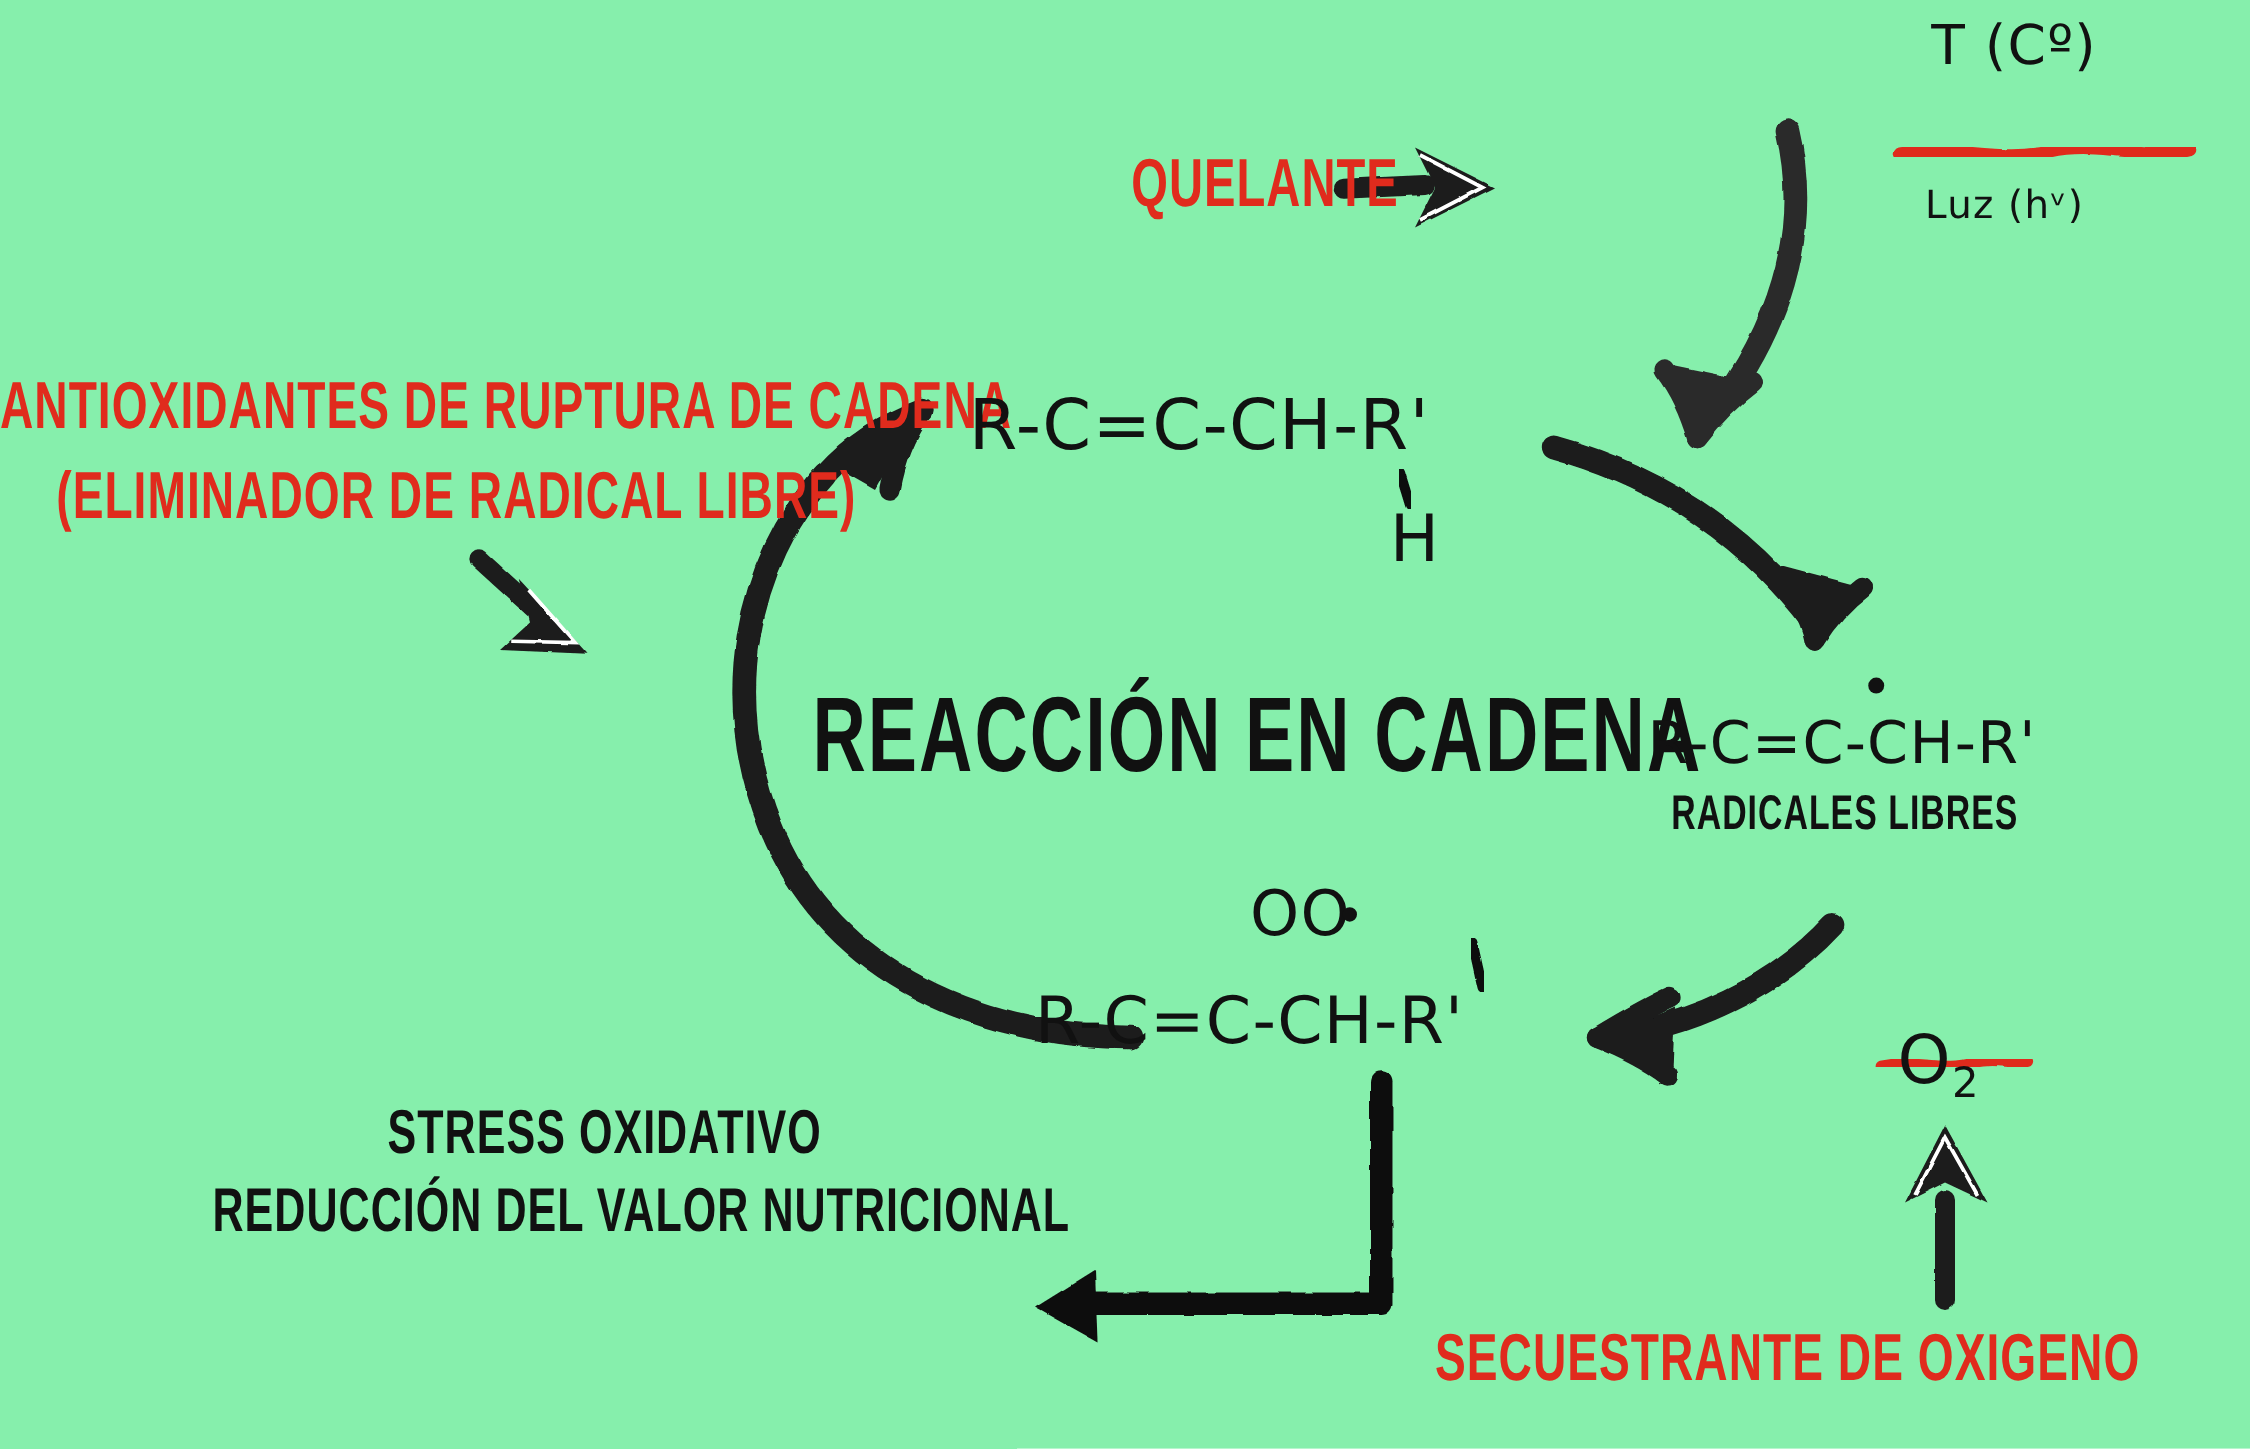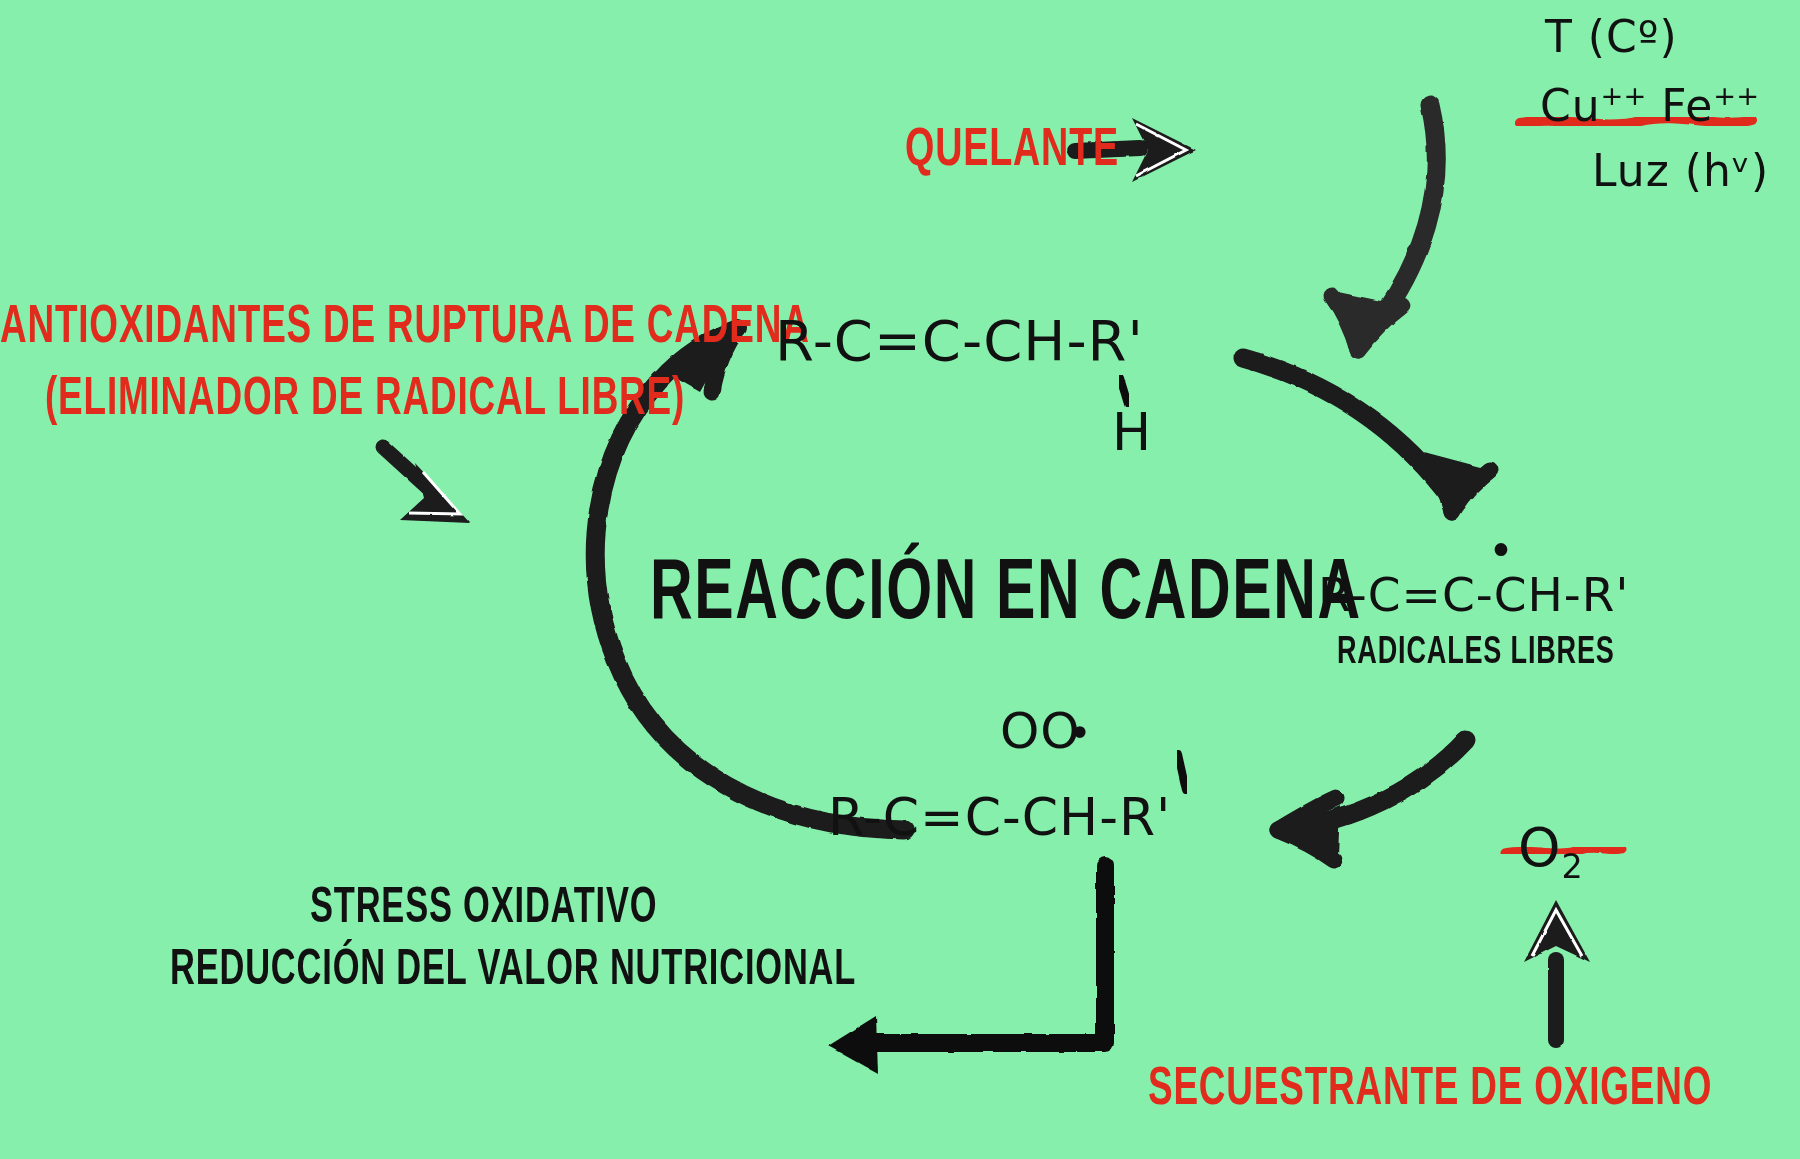--- a/index.html
+++ b/index.html
@@ -141,23 +141,22 @@
       <path d="M1520,123 C1560,115 1600,131 1640,121 C1680,112 1720,129 1752,120" stroke="#e02b1d" stroke-width="10" fill="none" stroke-linecap="round"></path>
     </g>
 
     <g filter="url(#rough2)">
       <path d="M1505,853 C1530,847 1555,858 1580,850 C1596,845 1610,852 1622,849" stroke="#e02b1d" stroke-width="9" fill="none" stroke-linecap="round"></path>
     </g>
   </svg>
 
   <div class="lbl chem" style="left:1545px; top:14px; font-size:44px;">T (Cº)</div>
 
-  <div class="lbl chem" style="left:1540px; top:82px; font-size:44px;">Cu<sup class="plusplus">++</sup> Fe<sup class="plusplus">++</sup></div>
 
-  <div class="lbl chem" style="left:1592px; top:148px; font-size:44px;">Luz (hᵛ)</div>
+  <div class="lbl chem" style="left:1540px; top:148px; font-size:31px;">Luz (hᵛ)</div>
 
   <div class="lbl red-cap" style="left:905px; top:118px; font-size:46px;">QUELANTE</div>
 
   <div class="lbl red-cap" style="left:0px; top:296px; font-size:45px;">ANTIOXIDANTES DE RUPTURA DE CADENA</div>
 
   <div class="lbl red-cap" style="left:45px; top:368px; font-size:45px;">(ELIMINADOR DE RADICAL LIBRE)</div>
 
   <div class="lbl chem" style="left:775px; top:312px; font-size:56px;">R-C=C-CH-R'</div>
 
   <div class="lbl chem" style="left:1112px; top:405px; font-size:52px;">H</div>

